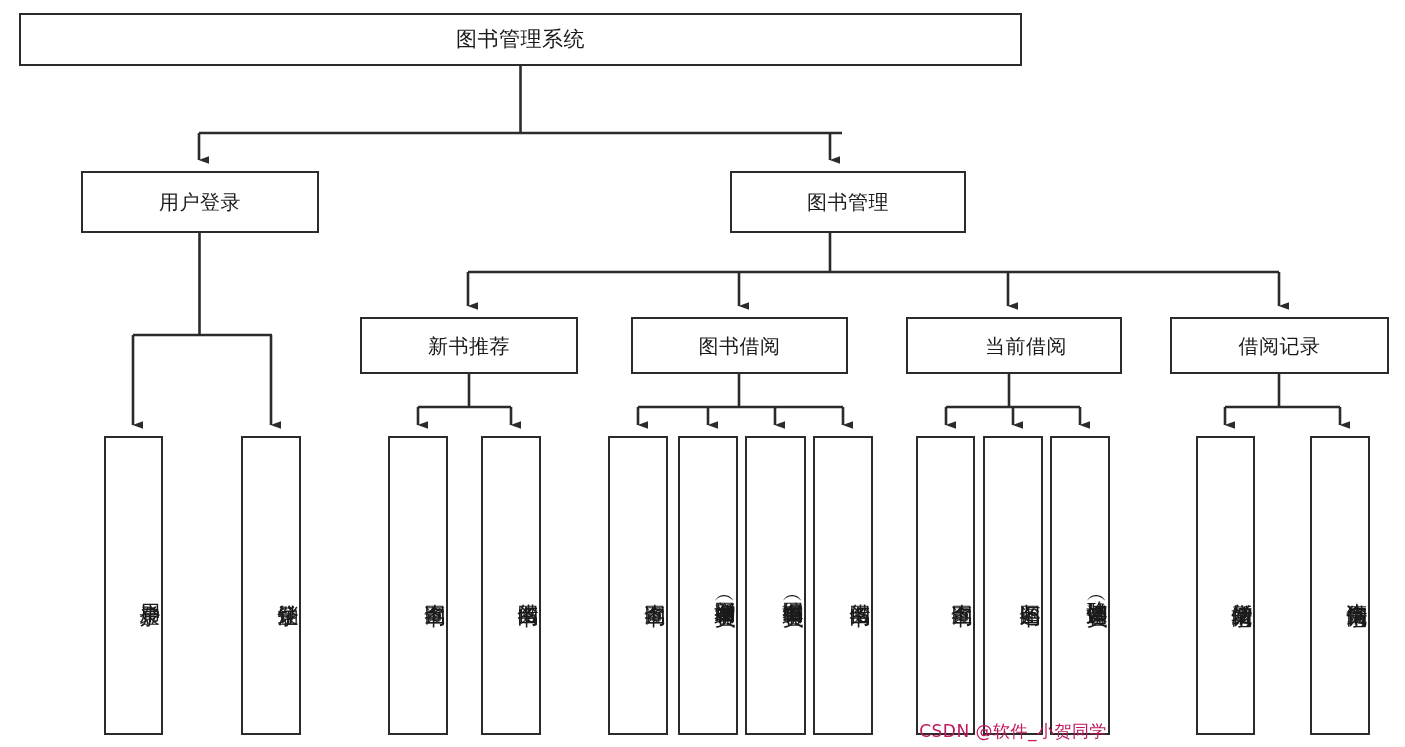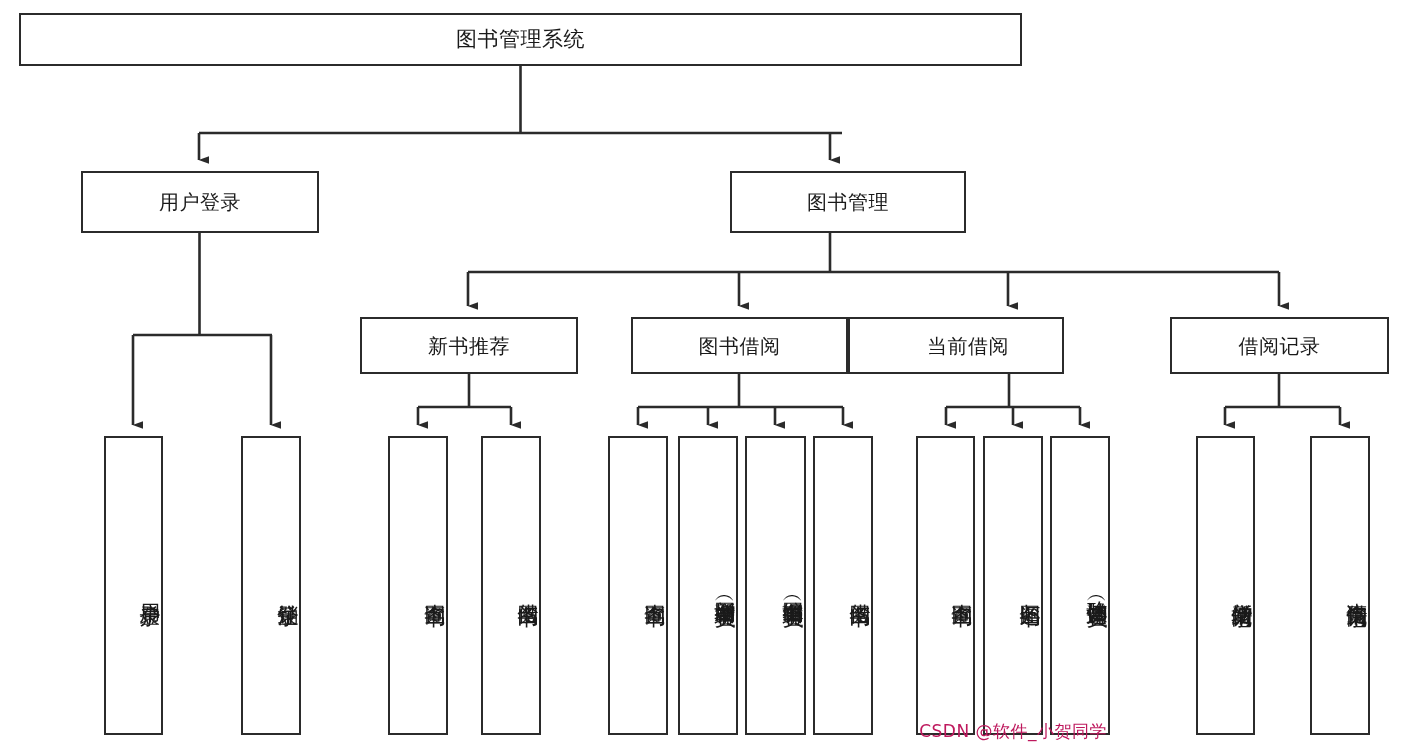--- a/index.html
+++ b/index.html
@@ -132,21 +132,21 @@
   <div class="node-box node-h" style="left:730px;top:171px;width:236px;height:62px;">
     <span>图书管理</span>
   </div>
 
   <div class="node-box node-h" style="left:360px;top:317px;width:218px;height:57px;">
     <span>新书推荐</span>
   </div>
   <div class="node-box node-h" style="left:631px;top:317px;width:217px;height:57px;">
     <span>图书借阅</span>
   </div>
-  <div class="node-box node-h" style="left:848px;top:317px;width:216px;height:57px;padding-left:24px;">
+  <div class="node-box node-h" style="left:906px;top:317px;width:216px;height:57px;padding-left:24px;">
     <span>当前借阅</span>
   </div>
   <div class="node-box node-h" style="left:1170px;top:317px;width:219px;height:57px;">
     <span>借阅记录</span>
   </div>
 
   <div class="node-box node-v" style="left:104px;top:436px;width:59px;height:299px;">
     <span>用户登录</span>
   </div>
   <div class="node-box node-v" style="left:241px;top:436px;width:60px;height:299px;">

